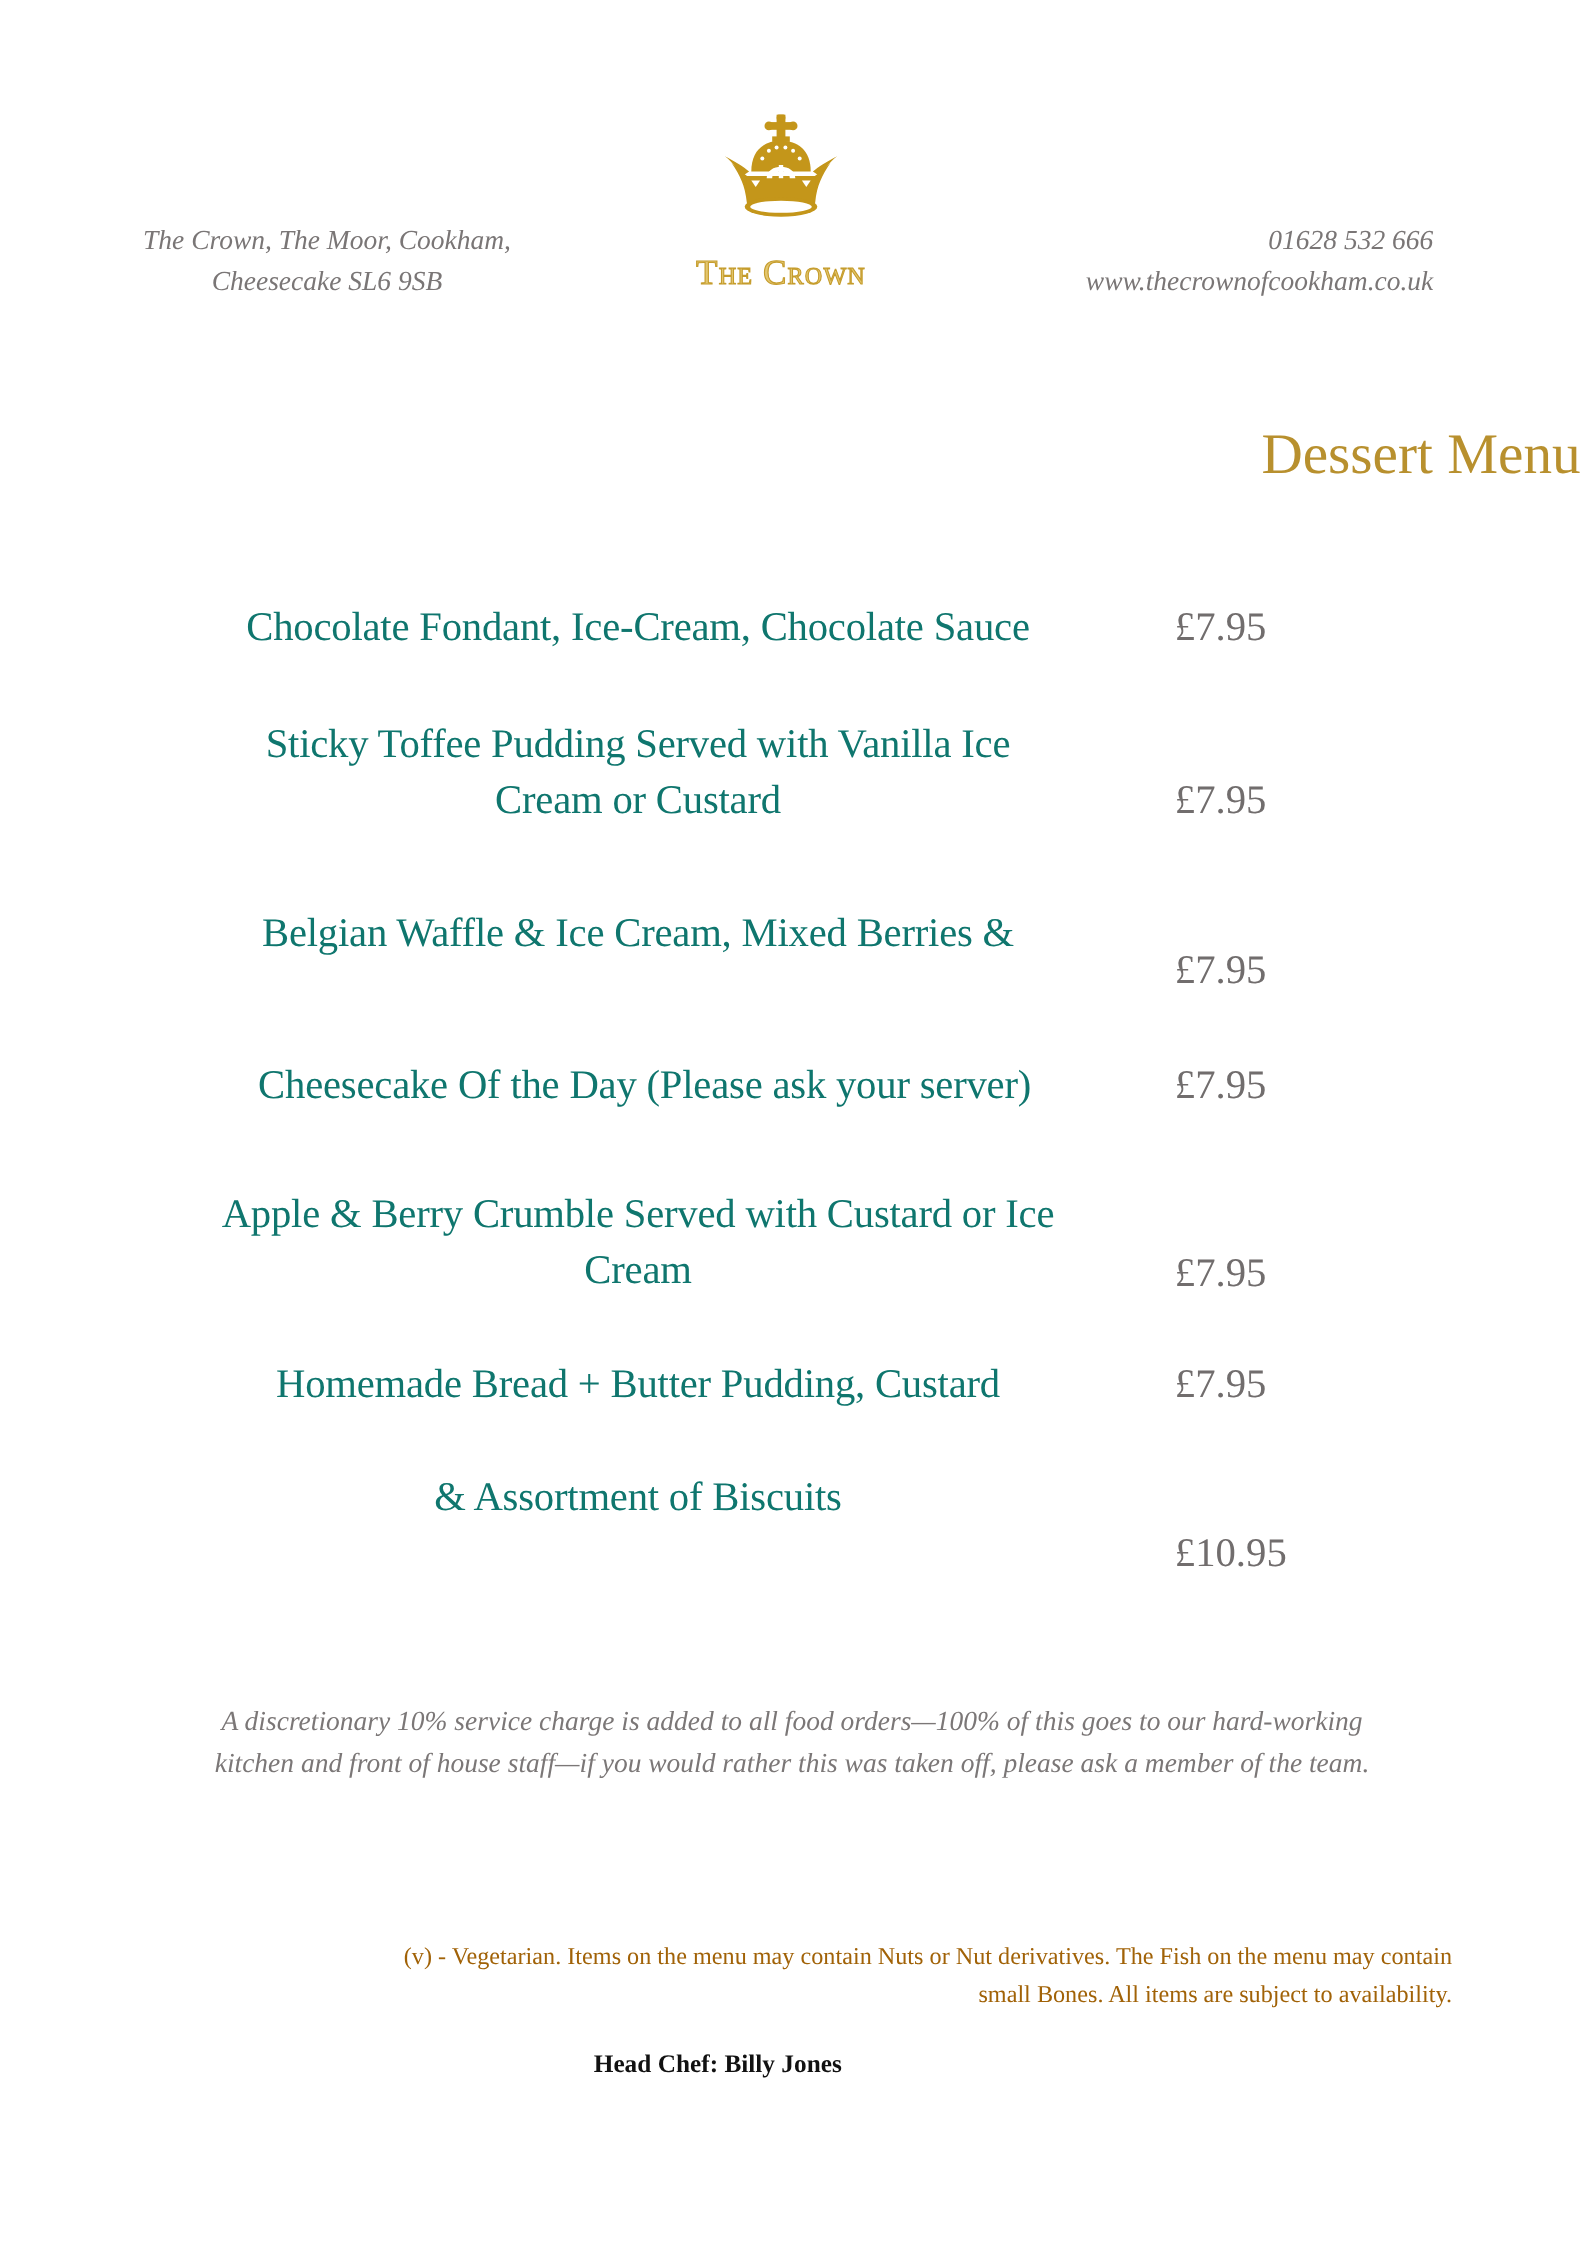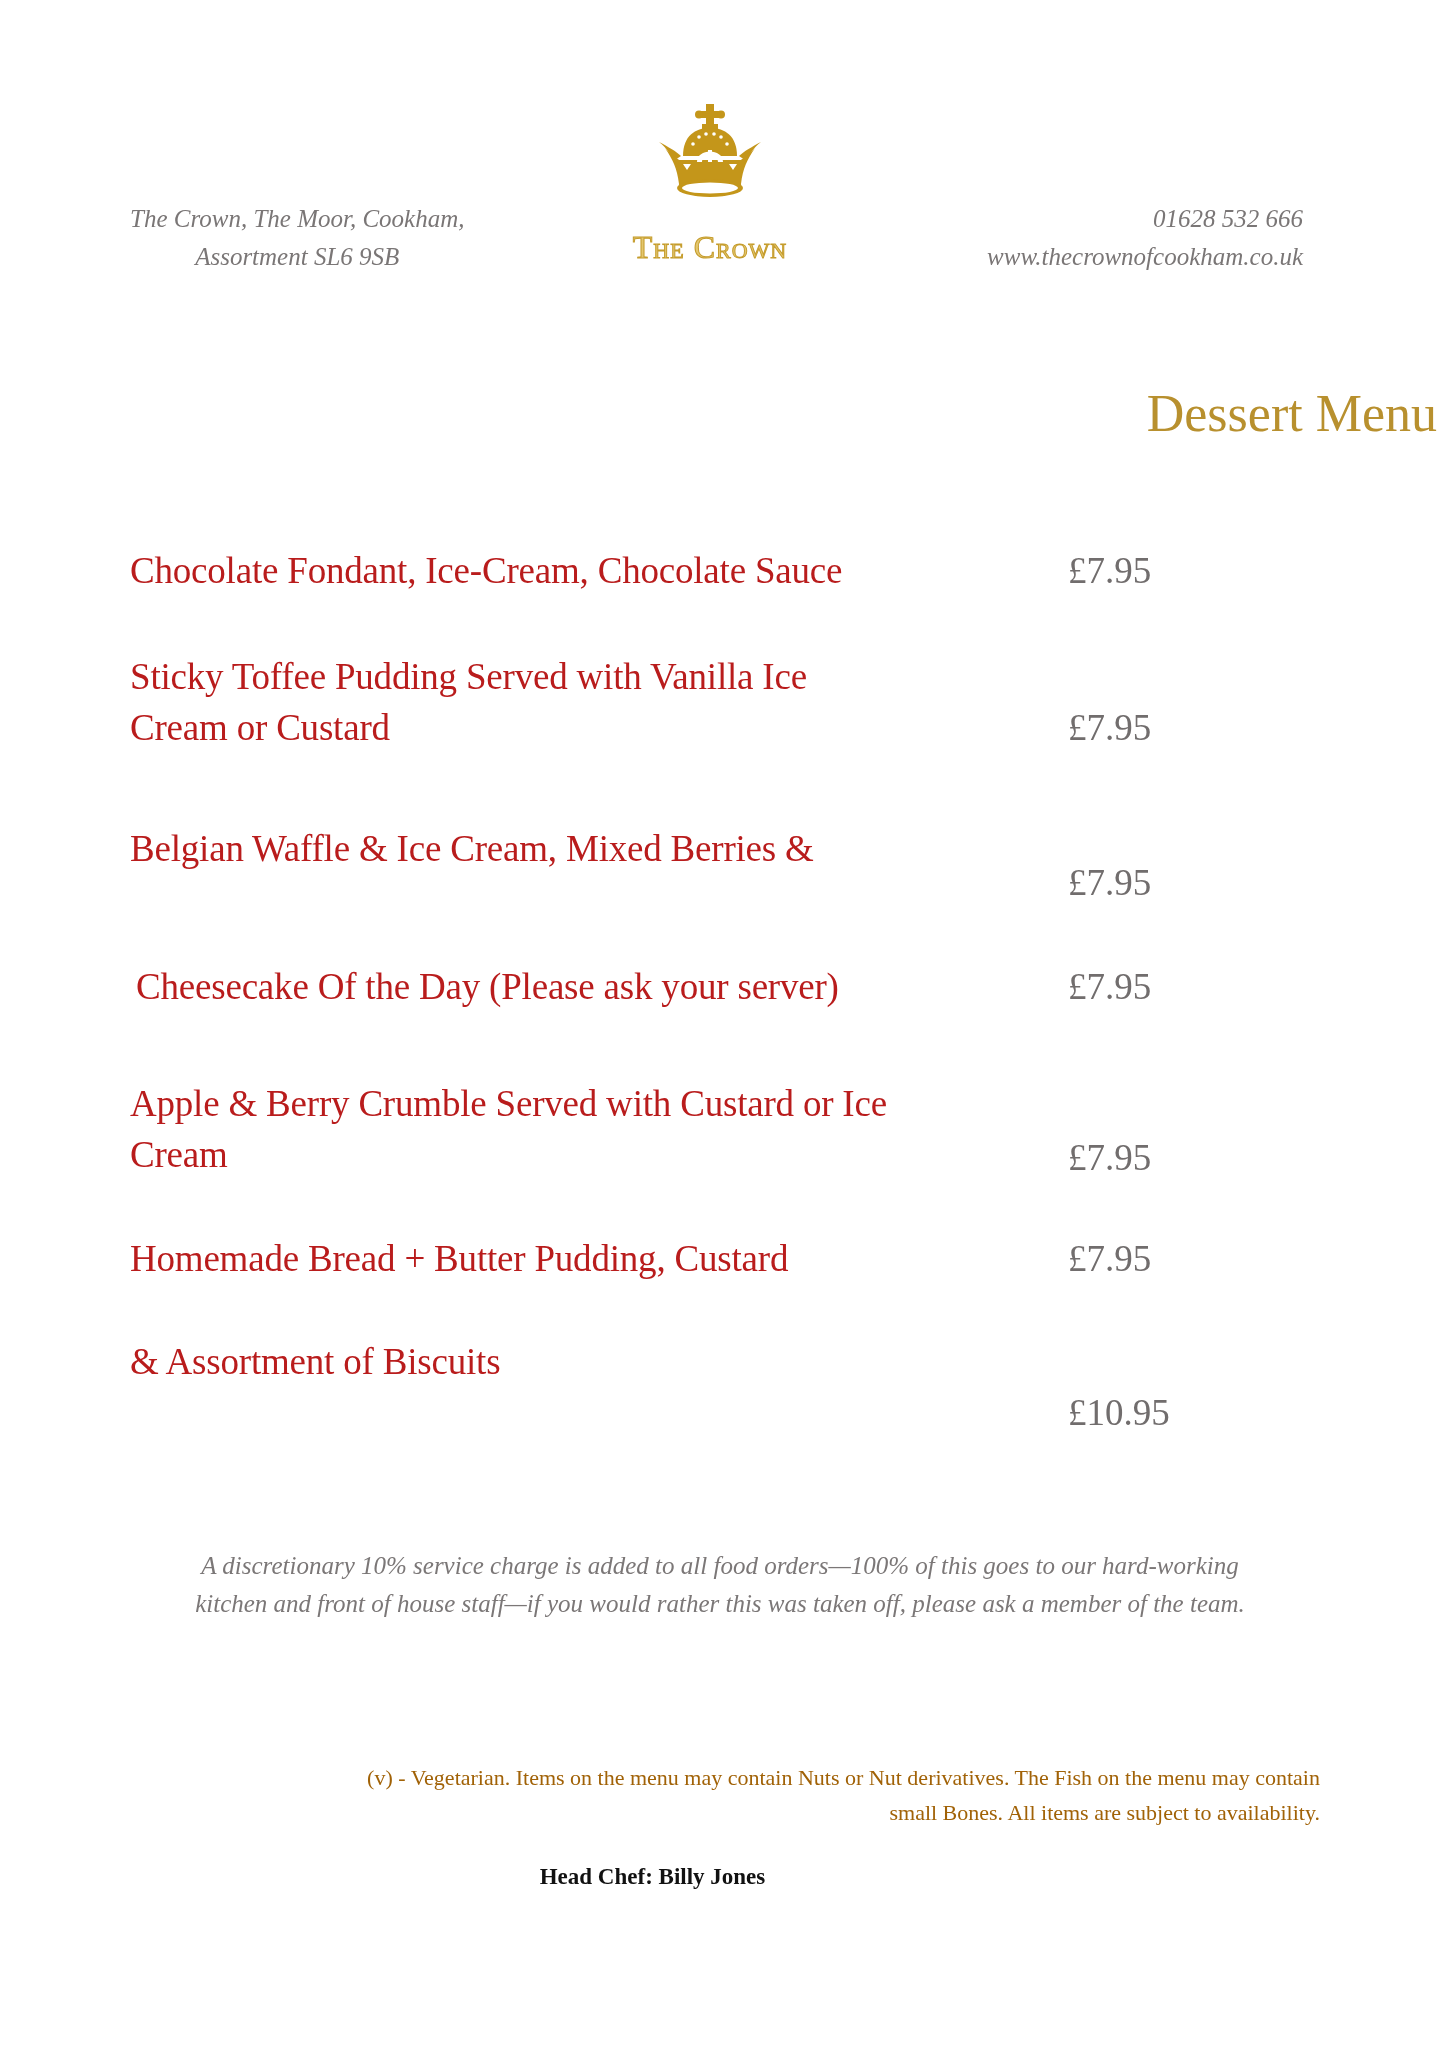--- a/index.html
+++ b/index.html
@@ -68,22 +68,23 @@
       line-height: 64px;
       color: #b8902e;
     }
 
     
     .item-text {
       left: 130px;
       width: 900px;
       font-size: 37px;
       line-height: 51px;
-      color: #b91c1c;
+      color: #0f766e;
       letter-spacing: -0.2px;
+      text-align: center;
     }
     .item-text .ln { display: block; white-space: nowrap; }
     .item-price {
       left: 1068px;
       font-size: 37px;
       line-height: 51px;
       color: #716d6d;
       white-space: nowrap;
     }
 
@@ -118,21 +119,21 @@
       line-height: 30px;
       font-weight: bold;
       color: #111111;
     }
   </style>
 </head>
 <body>
 
 <div class="abs hdr-left">
   <span class="hdr-line">The Crown, The Moor, Cookham,</span>
-  <span class="hdr-line">Assortment SL6 9SB</span>
+  <span class="hdr-line">Cheesecake SL6 9SB</span>
 </div>
 
 <div class="abs logo">
   <svg class="crown-svg" viewBox="0 0 110 96" xmlns="http://www.w3.org/2000/svg">
     <g fill="#c4961a">
 
       <rect x="51" y="0" width="8" height="26"></rect>
       <rect x="44" y="7" width="22" height="7"></rect>
       <circle cx="55" cy="3" r="4"></circle>
       <circle cx="44" cy="10.5" r="4"></circle>

